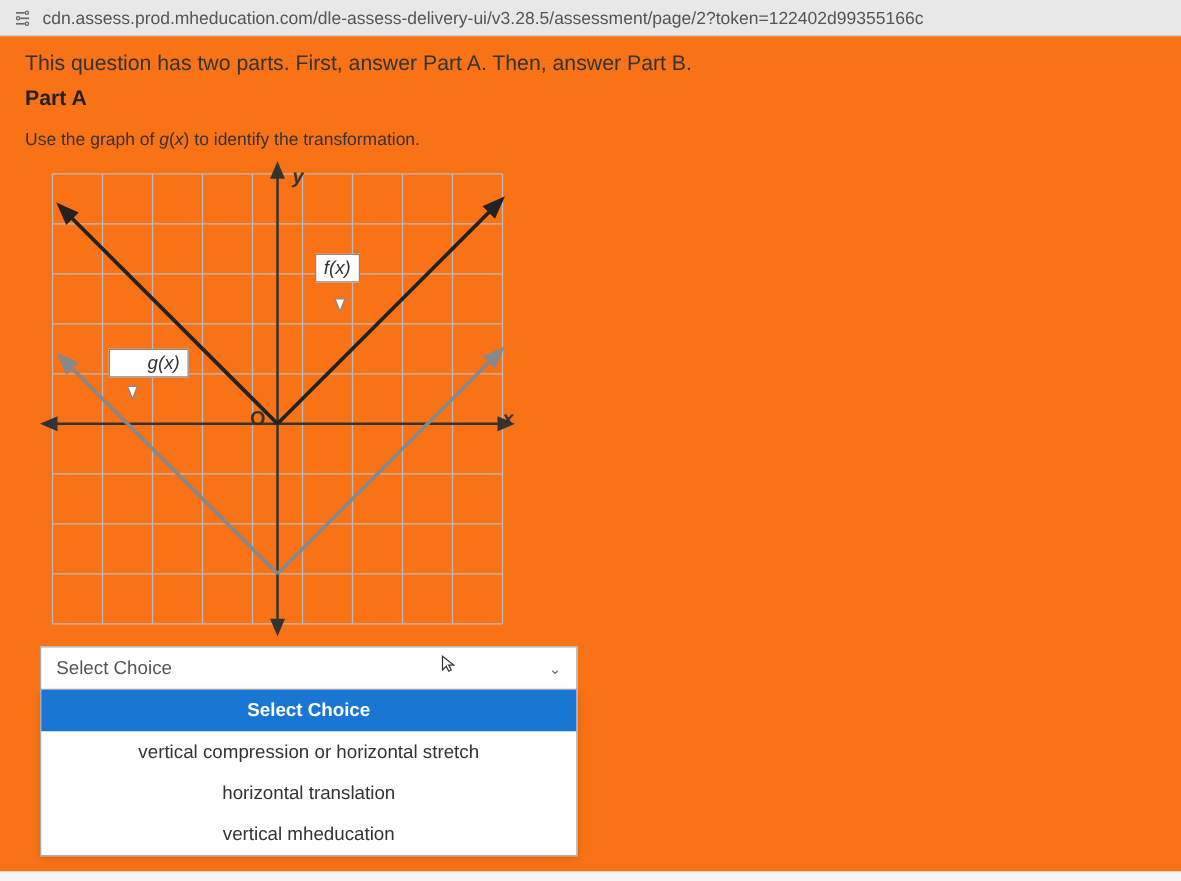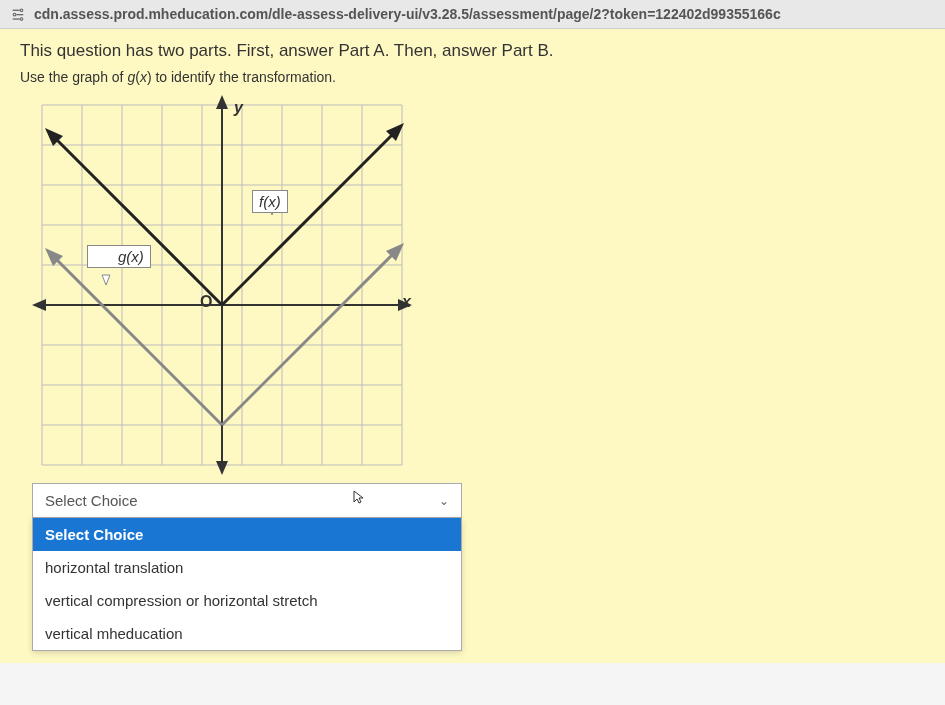--- a/index.html
+++ b/index.html
@@ -13,32 +13,31 @@
     }
     .url-bar {
       background: #e8e8e8;
       padding: 6px 10px;
       display: flex;
       align-items: center;
       gap: 8px;
       border-bottom: 1px solid #ccc;
       font-size: 14px;
       color: #555;
-      font-weight: bold;
     }
     .settings-icon {
       width: 16px;
       height: 16px;
       display: flex;
       align-items: center;
       justify-content: center;
     }
     .content {
       padding: 12px 20px;
-      background: #fef9c3;
+      background: #f97316;
     }
     .instruction {
       font-size: 17px;
       color: #333;
       margin-bottom: 8px;
     }
     .part-label {
       font-size: 17px;
       font-weight: bold;
       color: #222;
@@ -62,21 +61,21 @@
     }
     .fn-label {
       position: absolute;
       background: #fff;
       border: 1px solid #888;
       padding: 2px 6px;
       font-size: 15px;
       font-style: italic;
       color: #333;
     }
-    .fn-label.fx { top: 95px; left: 220px; }
+    .fn-label.fx { top: 74px; left: 220px; }
     .fn-label.gx { top: 150px; left: 55px; padding-left: 30px; }
     .axis-label {
       position: absolute;
       font-size: 16px;
       font-style: italic;
       font-weight: bold;
       color: #333;
     }
     .axis-y { top: 4px; left: 202px; }
     .axis-x { top: 198px; left: 370px; font-weight: bold; }
@@ -85,20 +84,21 @@
       top: 198px;
       left: 168px;
       font-size: 16px;
       font-weight: bold;
       color: #333;
     }
     .dropdown-wrapper {
       position: relative;
       width: 430px;
       margin-left: 12px;
+      text-align: center;
     }
     .select-box {
       width: 100%;
       background: #fff;
       border: 1px solid #aaa;
       padding: 8px 12px;
       font-size: 15px;
       color: #555;
       display: flex;
       justify-content: space-between;
@@ -148,20 +148,21 @@
       <circle cx="4" cy="8.7" r="1.5" fill="none" stroke="#666" stroke-width="1.2"></circle>
       <rect x="2" y="13" width="8" height="1.5" fill="#666"></rect>
       <circle cx="12" cy="13.7" r="1.5" fill="none" stroke="#666" stroke-width="1.2"></circle>
     </svg>
   </span>
   <span>cdn.assess.prod.mheducation.com/dle-assess-delivery-ui/v3.28.5/assessment/page/2?token=122402d99355166c</span>
 </div>
 
 <div class="content">
   <div class="instruction">This question has two parts. First, answer Part A. Then, answer Part B.</div>
+  <div class="part-label">Part A</div>
   <div class="prompt">
     Use the graph of <i>g</i>(<i>x</i>) to identify the transformation.
   </div>
 
   <div class="graph-container">
     <svg class="graph-svg" viewBox="0 0 380 380">
 
       <g stroke="#bbb" stroke-width="1">
         <line x1="10" y1="10" x2="10" y2="370"></line>
           <line x1="50" y1="10" x2="50" y2="370"></line>
@@ -222,18 +223,18 @@
   <div class="dropdown-wrapper">
     <div class="select-box">
       <span>Select Choice</span>
       <span class="chevron">⌄</span>
     </div>
     <svg class="cursor-pointer-svg" viewBox="0 0 16 16">
       <path d="M2 2 L2 13 L5 10 L7 14 L9 13 L7 9 L11 9 Z" fill="#fff" stroke="#333" stroke-width="1"></path>
     </svg>
     <div class="dropdown-list">
       <div class="dropdown-item selected">Select Choice</div>
+      <div class="dropdown-item">vertical compression or horizontal stretch</div>
       <div class="dropdown-item">horizontal translation</div>
-      <div class="dropdown-item">vertical compression or horizontal stretch</div>
       <div class="dropdown-item">vertical mheducation</div>
     </div>
   </div>
 </div>
 
 </body></html>

